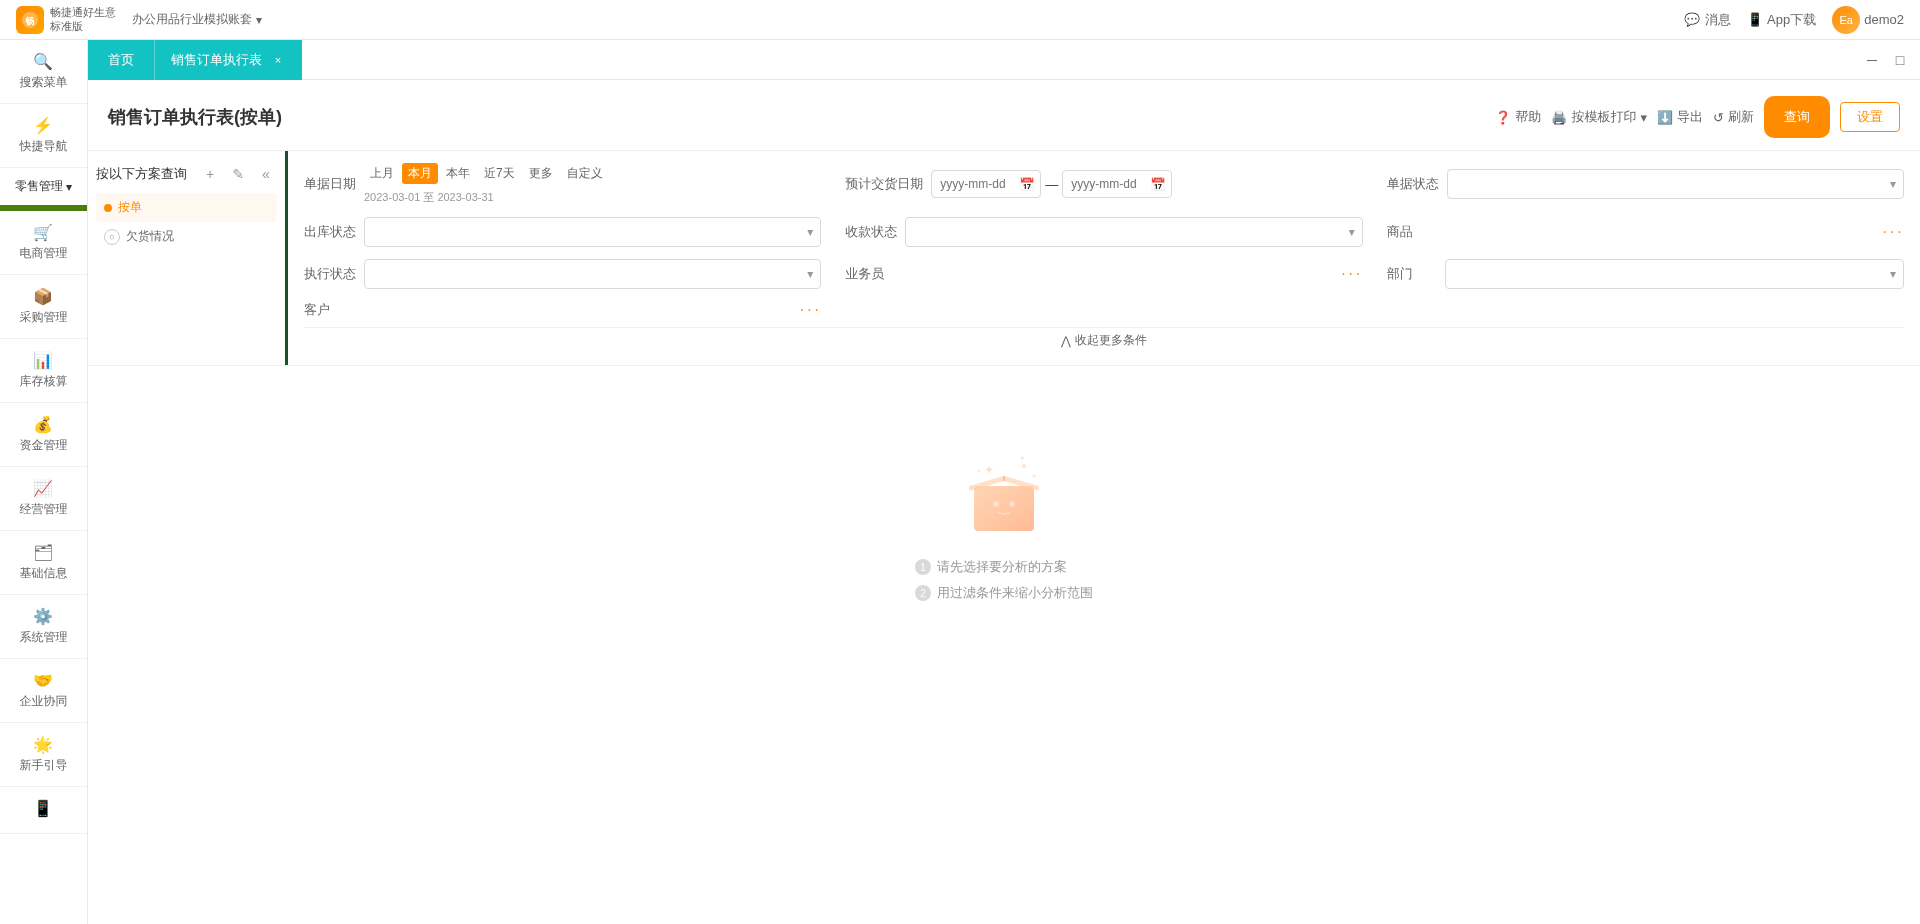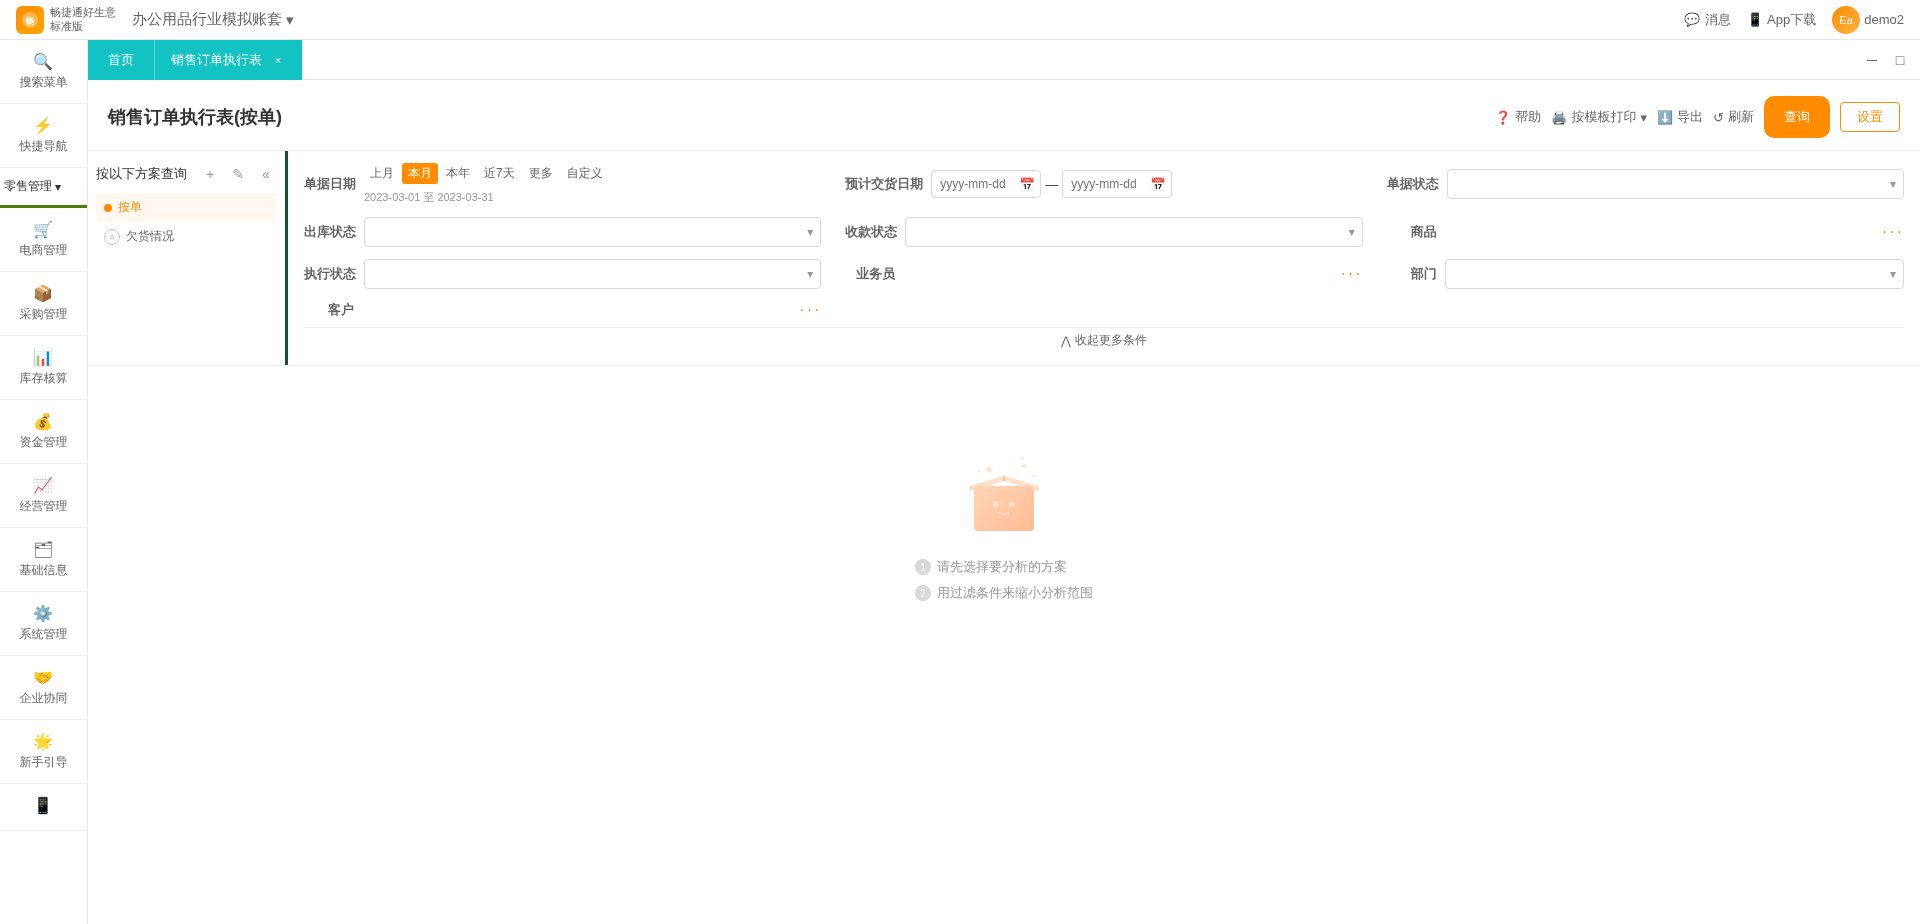--- a/index.html
+++ b/index.html
@@ -41,21 +41,21 @@
     .logo-text {
       font-size: 11px;
       color: #666;
       line-height: 1.2;
     }
     .header-dropdown {
       display: flex;
       align-items: center;
       gap: 4px;
       color: #666;
-      font-size: 15px;
+      font-size: 12px;
       cursor: pointer;
       padding: 4px 8px;
       border-radius: 4px;
     }
     .top-header-right {
       display: flex;
       align-items: center;
       gap: 16px;
     }
     .header-action {
@@ -103,25 +103,26 @@
       cursor: pointer;
       color: #666;
       font-size: 12px;
       border-bottom: 1px solid #f0f0f0;
       transition: all 0.2s;
     }
     .sidebar-item .icon { font-size: 16px; margin-bottom: 3px; }
     .sidebar-section {
       display: flex;
       flex-direction: column;
+      align-items: center;
       padding: 10px 4px;
       cursor: pointer;
       color: #333;
       font-size: 12px;
-      border-bottom: 3px solid #4d7c0f;
+      border-bottom: 6px solid #4d7c0f;
     }
     .sidebar-section .section-header {
       display: flex;
       align-items: center;
       gap: 3px;
       font-weight: 500;
     }
     .sidebar-sub {
       display: flex;
       flex-direction: column;
@@ -345,22 +346,21 @@
     .filter-row {
       display: flex;
       align-items: center;
       gap: 8px;
     }
     .filter-label {
       color: #666;
       font-size: 13px;
       white-space: nowrap;
       min-width: 50px;
-      text-align: right;
-      font-weight: bold;
+      text-align: left;
     }
     .filter-input {
       flex: 1;
       height: 30px;
       border: 1px solid #d9d9d9;
       border-radius: 4px;
       padding: 0 8px;
       font-size: 13px;
       color: #333;
       outline: none;

